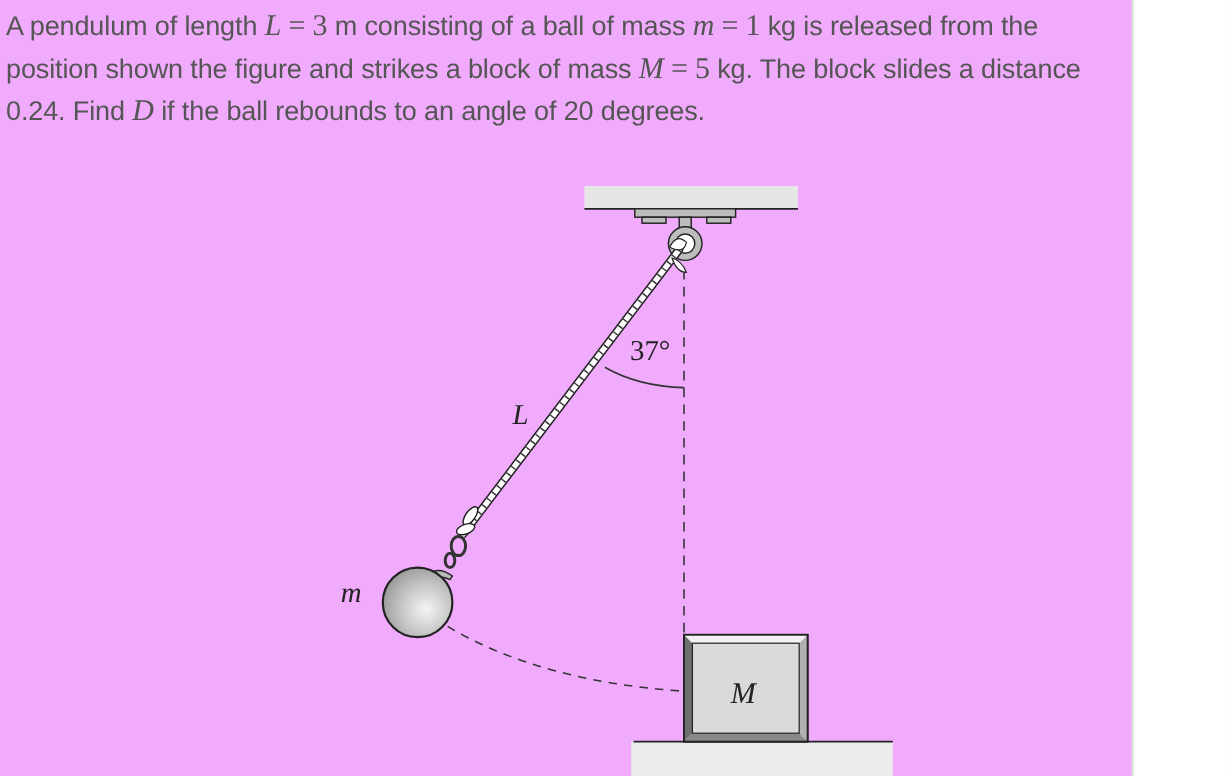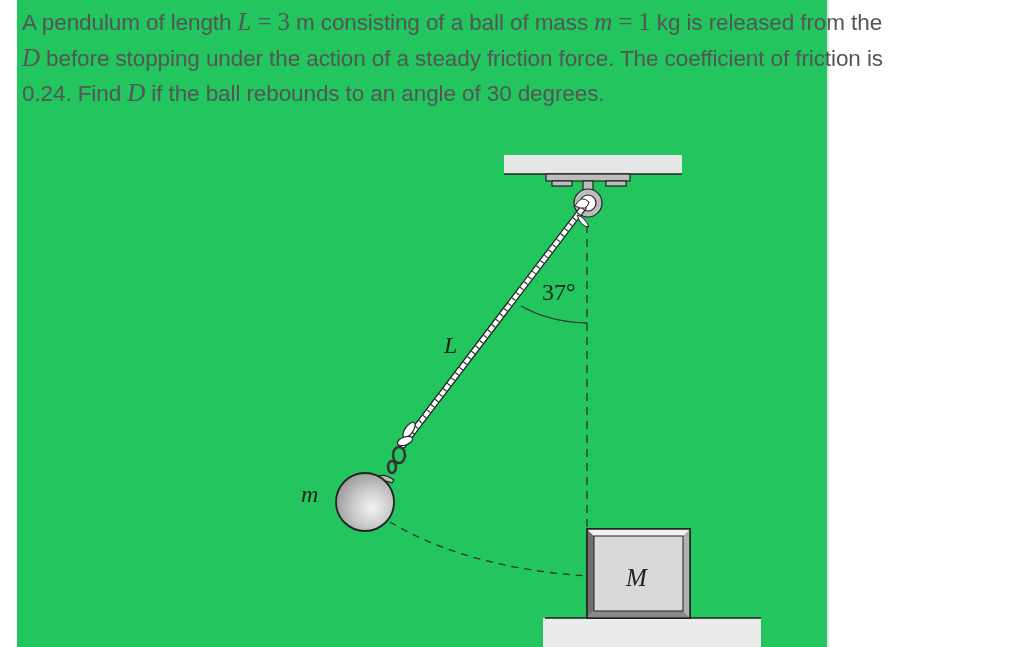--- a/index.html
+++ b/index.html
@@ -1,38 +1,38 @@
 <!DOCTYPE html>
 <html><head>
 <meta charset="utf-8">
 <style>
   html, body { margin: 0; padding: 0; background: #ffffff; }
   body { width: 1024px; height: 647px; position: relative; overflow: hidden; }
-  .page { position: absolute; left: 17px; top: 0; width: 812px; height: 647px; background: #22c55e; border-right: 2px solid #e2e2e2; box-sizing: border-box; }
+  .page { position: absolute; left: 0; top: 0; width: 945px; height: 647px; background: #f0abfc; border-right: 2px solid #e2e2e2; box-sizing: border-box; }
   .problem {
     position: absolute; left: 5px; top: 4px; width: 1016px;
     font-family: "Liberation Sans", "DejaVu Sans", sans-serif;
     font-size: 22.5px; line-height: 35.5px; color: #555555;
     letter-spacing: -0.1px; white-space: nowrap;
   }
   .problem .line { display: block; height: 35.5px; }
   .math { font-family: "Liberation Serif", "DejaVu Serif", serif; font-style: italic; font-size: 25px; color: #555; }
   .num { font-family: "Liberation Serif", "DejaVu Serif", serif; font-size: 25px; color: #555; }
   .eq { font-family: "Liberation Serif", "DejaVu Serif", serif; font-size: 25px; padding: 0 6px; color: #555; }
   svg.figure { position: absolute; left: 0; top: 0; }
   .fig-label { font-family: "Liberation Serif", "DejaVu Serif", serif; fill: #222; }
 </style>
 </head>
 <body>
 
 <div class="page">
   <div class="problem">
     <span class="line"><span>A pendulum of length </span><span class="math">L</span><span class="eq">=</span><span class="num">3</span><span> m consisting of a ball of mass </span><span class="math">m</span><span class="eq">=</span><span class="num">1</span><span> kg is released from the</span></span>
-    <span class="line"><span class="math">D</span><span> before stopping under the action of a steady friction force.  The coefficient of friction is</span></span>
-    <span class="line"><span>0.24. Find </span><span class="math">D</span><span> if the ball rebounds to an angle of 30 degrees.</span></span>
+    <span class="line"><span>position shown the figure and strikes a block of mass </span><span class="math">M</span><span class="eq">=</span><span class="num">5</span><span> kg. The block slides a distance</span></span>
+    <span class="line"><span>0.24. Find </span><span class="math">D</span><span> if the ball rebounds to an angle of 20 degrees.</span></span>
   </div>
 
   <svg class="figure" width="1020" height="647" viewBox="0 0 1020 647">
     <defs>
       <radialGradient id="ballGrad" cx="0.62" cy="0.6" r="0.65">
         <stop offset="0" stop-color="#f4f4f4"></stop>
         <stop offset="0.55" stop-color="#c6c6c6"></stop>
         <stop offset="1" stop-color="#9a9a9a"></stop>
       </radialGradient>
     </defs>

